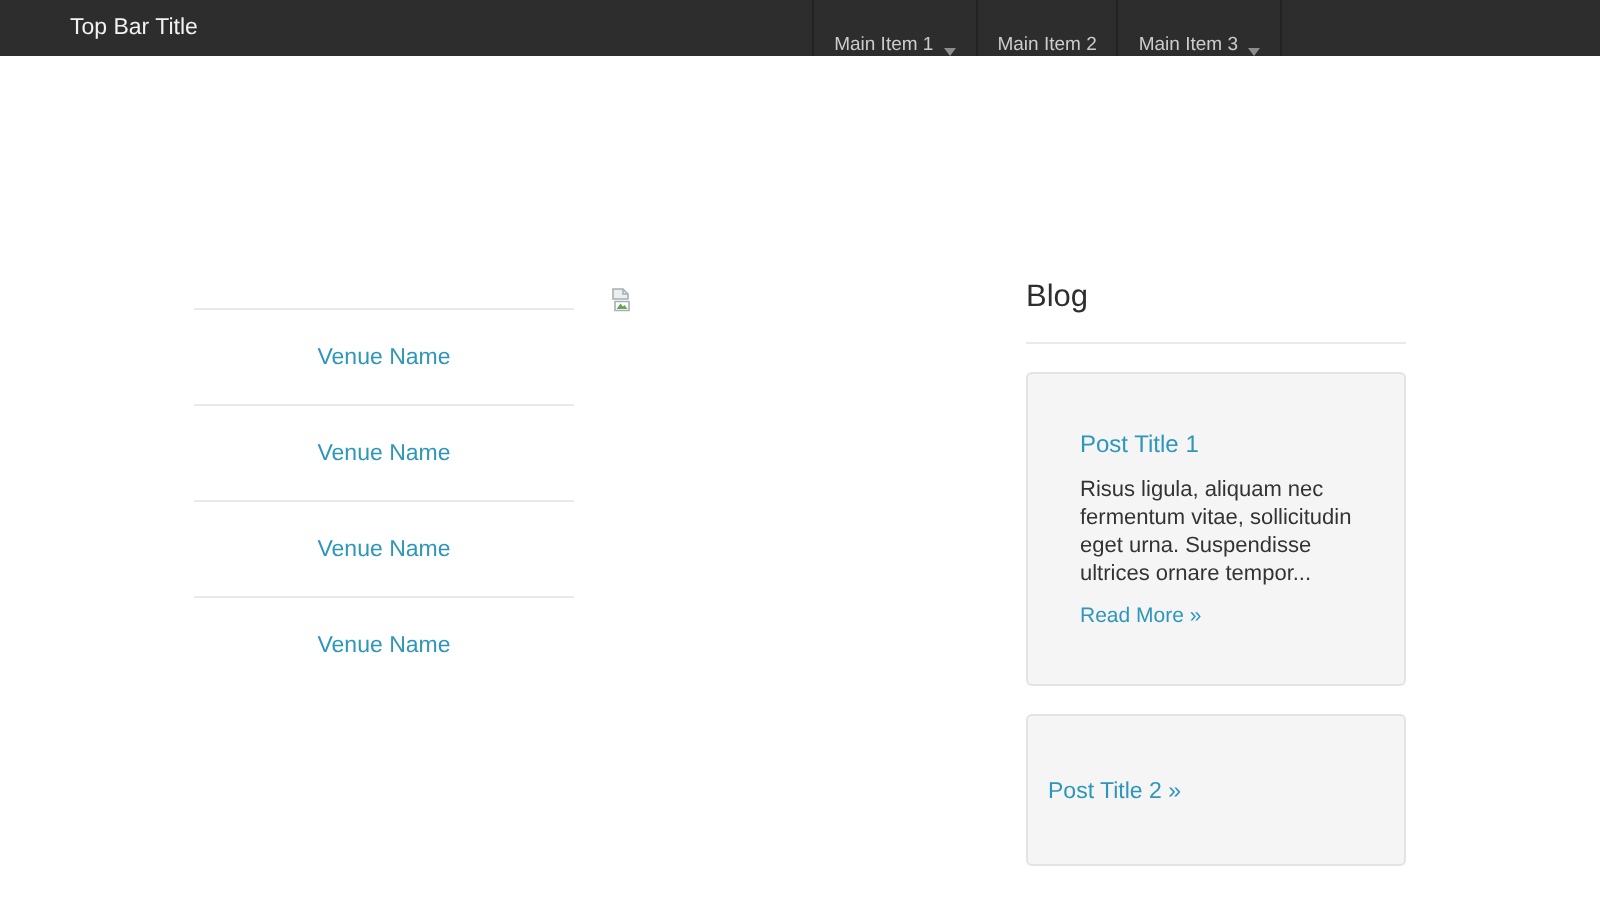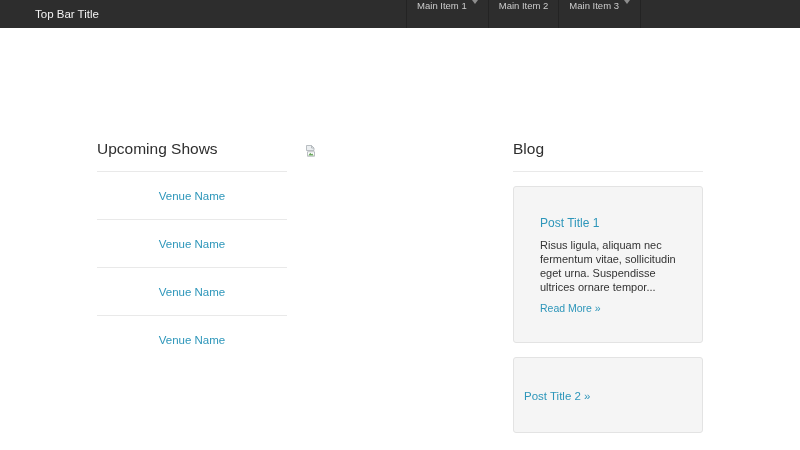--- a/index.html
+++ b/index.html
@@ -13,21 +13,21 @@
     font-family:"Liberation Sans","DejaVu Sans",sans-serif;
   }
   .container{width:606px;margin:0 auto;}
 
   
   .navbar{height:28px;background:var(--navbar-bg);}
   .nav-flex{display:flex;justify-content:space-between;align-items:stretch;height:100%;margin-left:35px;}
   .brand{color:var(--navbar-text);font-size:11.5px;line-height:28px;text-decoration:none;cursor:pointer;}
   .nav-items{display:flex;align-items:stretch;}
   .nav-item{
-    display:flex;align-items:flex-start;padding:0 10px;font-size:9.5px;
+    display:flex;align-items:flex-end;padding:0 10px;font-size:9.5px;
     color:var(--nav-item-text);text-decoration:none;cursor:pointer;
     border-left:1px solid #232323;
   }
   .nav-item:last-child{border-right:1px solid #232323;}
   .caret{
     display:inline-block;width:0;height:0;margin-left:5px;
     border-left:3.5px solid transparent;border-right:3.5px solid transparent;
     border-top:4px solid #8d8d8d;
   }
 
@@ -81,21 +81,20 @@
         <span>Main Item 3</span>
         <span class="caret"></span>
       </a>
     </nav>
   </div>
 </header>
 
 <main class="container content">
 
   <section class="col">
-    <h3>Upcoming Shows</h3>
     <hr class="rule">
     <ul class="venue-list">
       <li class="venue-item">
         <a class="venue-link">Venue Name</a>
       </li>
       <li class="venue-item">
         <a class="venue-link">Venue Name</a>
       </li>
       <li class="venue-item">
         <a class="venue-link">Venue Name</a>

